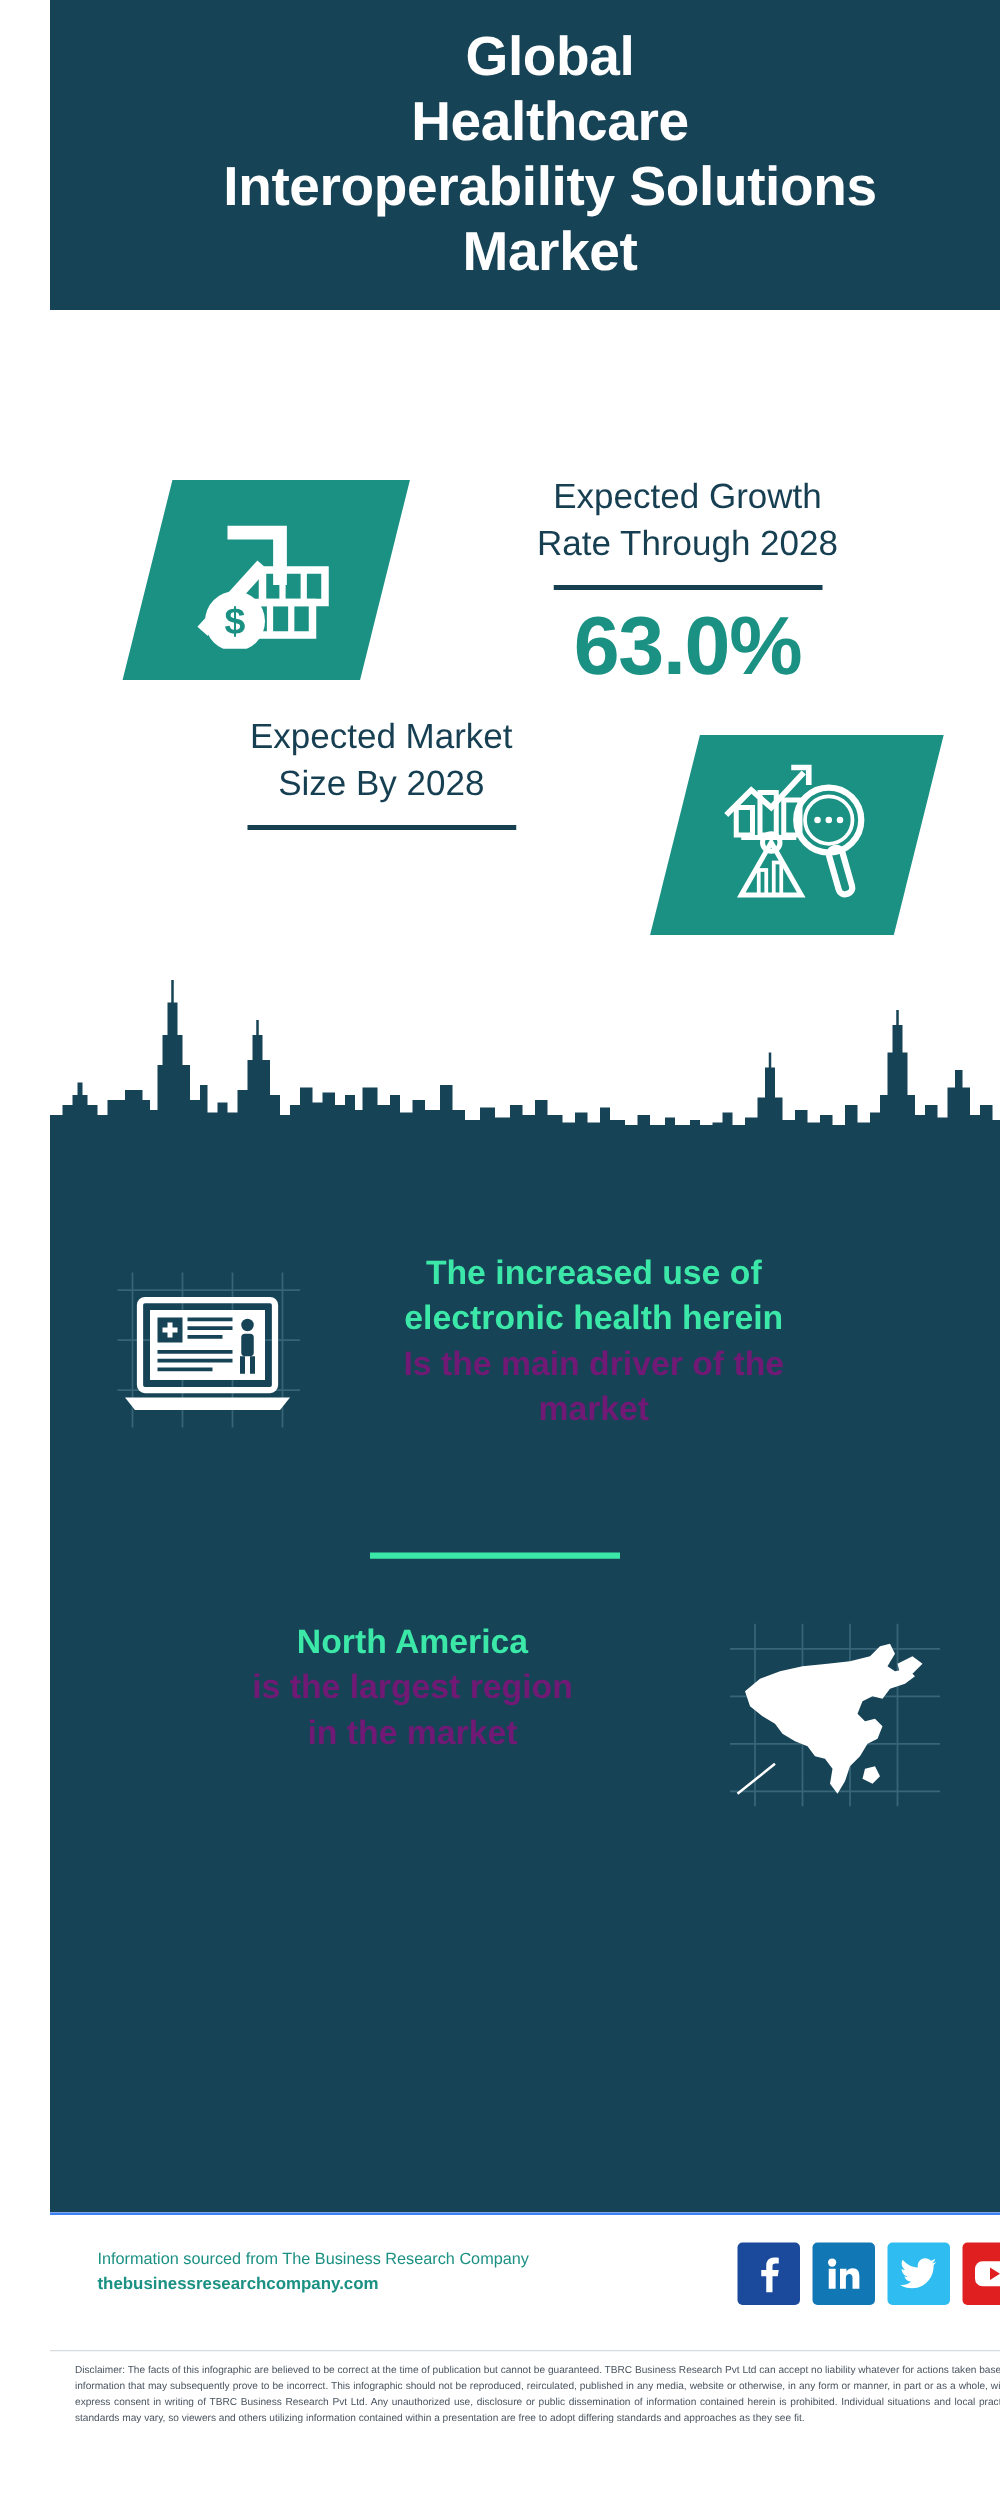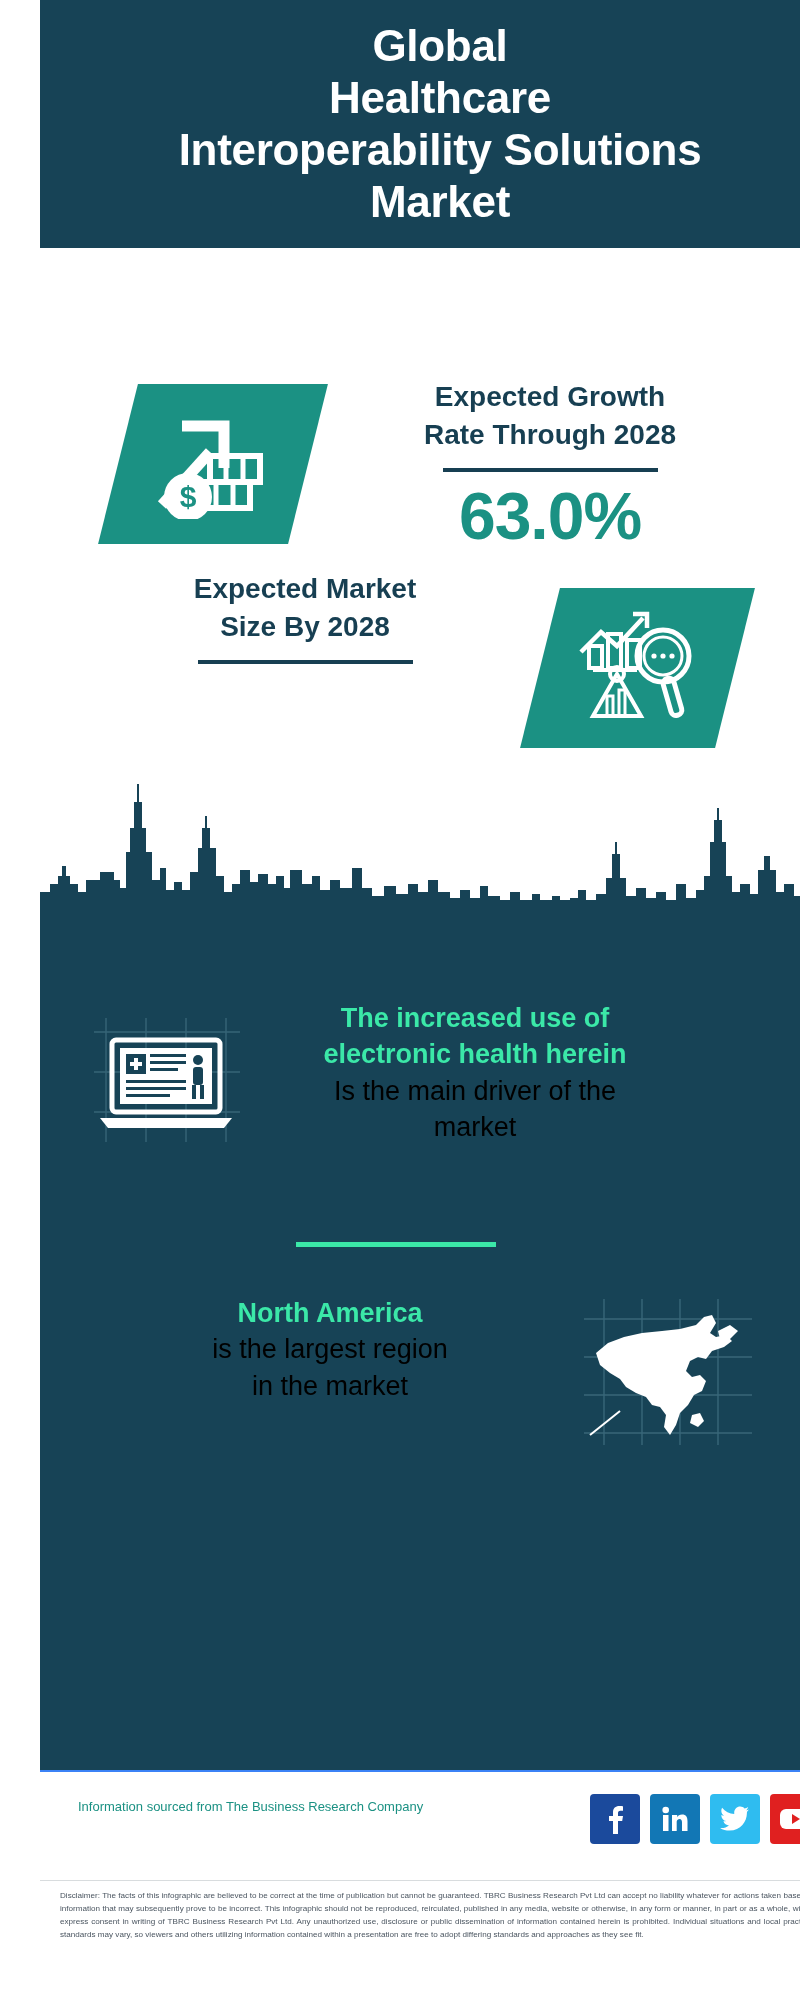--- a/index.html
+++ b/index.html
@@ -65,21 +65,21 @@
   }
   .stat1-text {
     position: absolute;
     left: 300px; top: 130px;
     width: 420px;
     text-align: center;
   }
   .stat-label {
     color: #173f52;
     font-size: 28px;
-    font-weight: bold;
+    font-weight: normal;
     line-height: 1.35;
     white-space: pre-line;
   }
   .rule-dark {
     width: 215px;
     height: 4px;
     background: #173f52;
     margin: 14px auto 10px auto;
   }
   .stat-value {
@@ -148,23 +148,23 @@
     text-align: center;
   }
   .accent-line {
     color: #3be8a8;
     font-size: 27px;
     font-weight: bold;
     line-height: 1.35;
     white-space: pre-line;
   }
   .plain-line {
-    color: #000000;
+    color: #701a75;
     font-size: 27px;
-    font-weight: normal;
+    font-weight: bold;
     line-height: 1.35;
     white-space: pre-line;
   }
   .rule-mint {
     position: absolute;
     left: 256px; top: 1242px;
     width: 200px;
     height: 5px;
     background: #3be8a8;
   }
@@ -409,20 +409,21 @@
         <path fill="#ffffff" d="M138,36 L150,30 L158,36 L150,44 L140,44 Z"></path>
         <path fill="#ffffff" d="M112,120 L120,118 L124,126 L118,132 L110,128 Z"></path>
         <path d="M10,140 L40,116" stroke="#ffffff" stroke-width="2" fill="none"></path>
       </svg>
     </div>
   </div>
 
   <div class="footer-bar">
     <div class="footer-source">
       <div class="footer-source-line1">Information sourced from The Business Research Company</div>
+      <div class="footer-source-line2">thebusinessresearchcompany.com</div>
     </div>
     <div class="social">
       <div class="social-btn sb-fb">
         <svg width="22" height="30" viewBox="0 0 22 30">
             <path fill="#ffffff" d="M14 30V17h4.2l.8-5H14V9.2c0-1.4.4-2.4 2.5-2.4H19V2.2C18.5 2.1 17 2 15.3 2 11.6 2 9 4.2 9 8.3V12H5v5h4v13z"></path>
           </svg>
       </div>
       <div class="social-btn sb-li">
         <svg width="30" height="30" viewBox="0 0 30 30">
             <rect x="3" y="11" width="5.5" height="16" fill="#ffffff"></rect>

